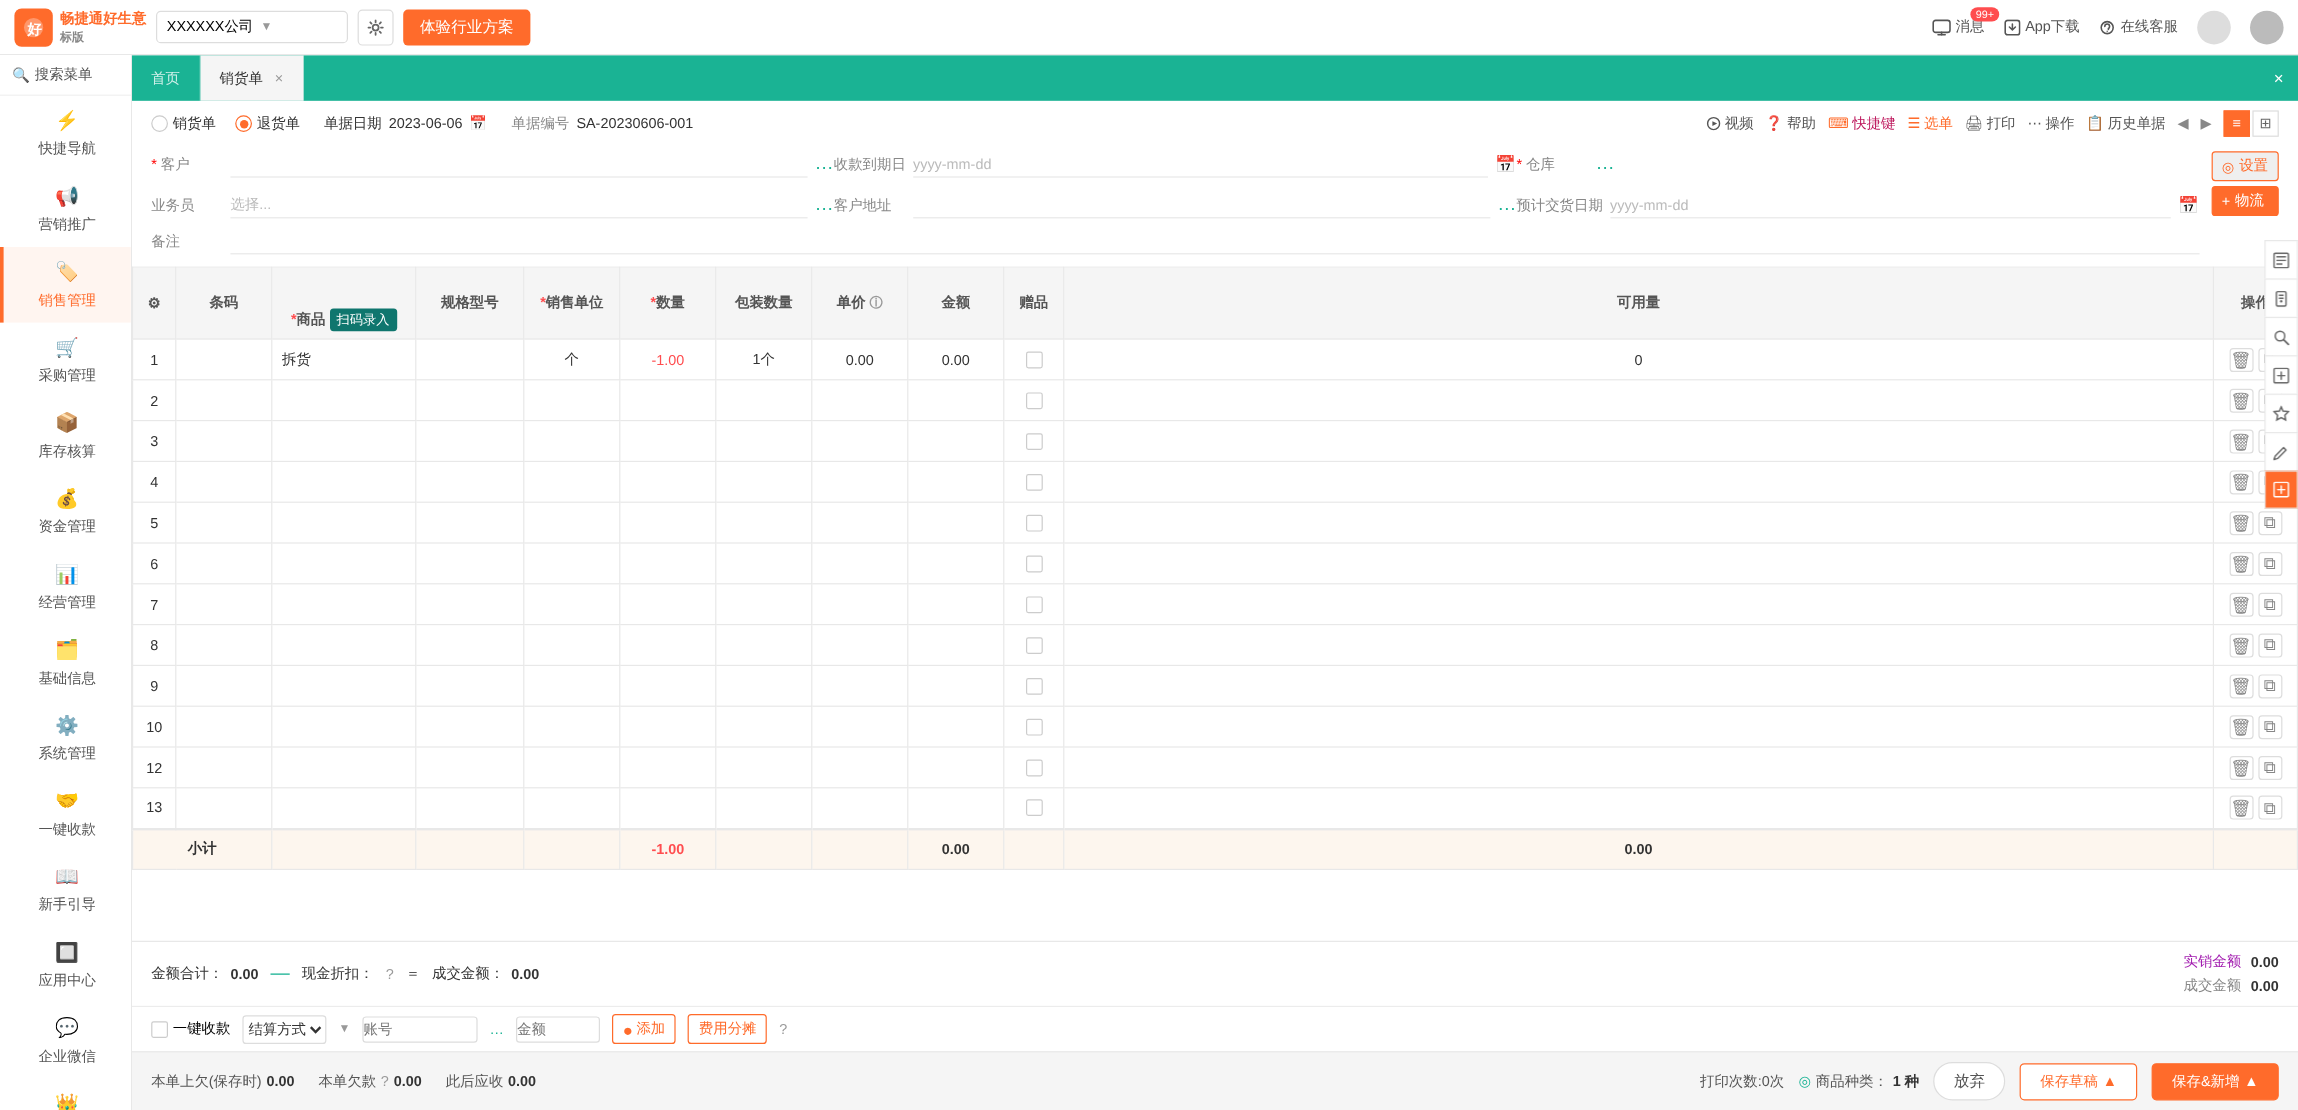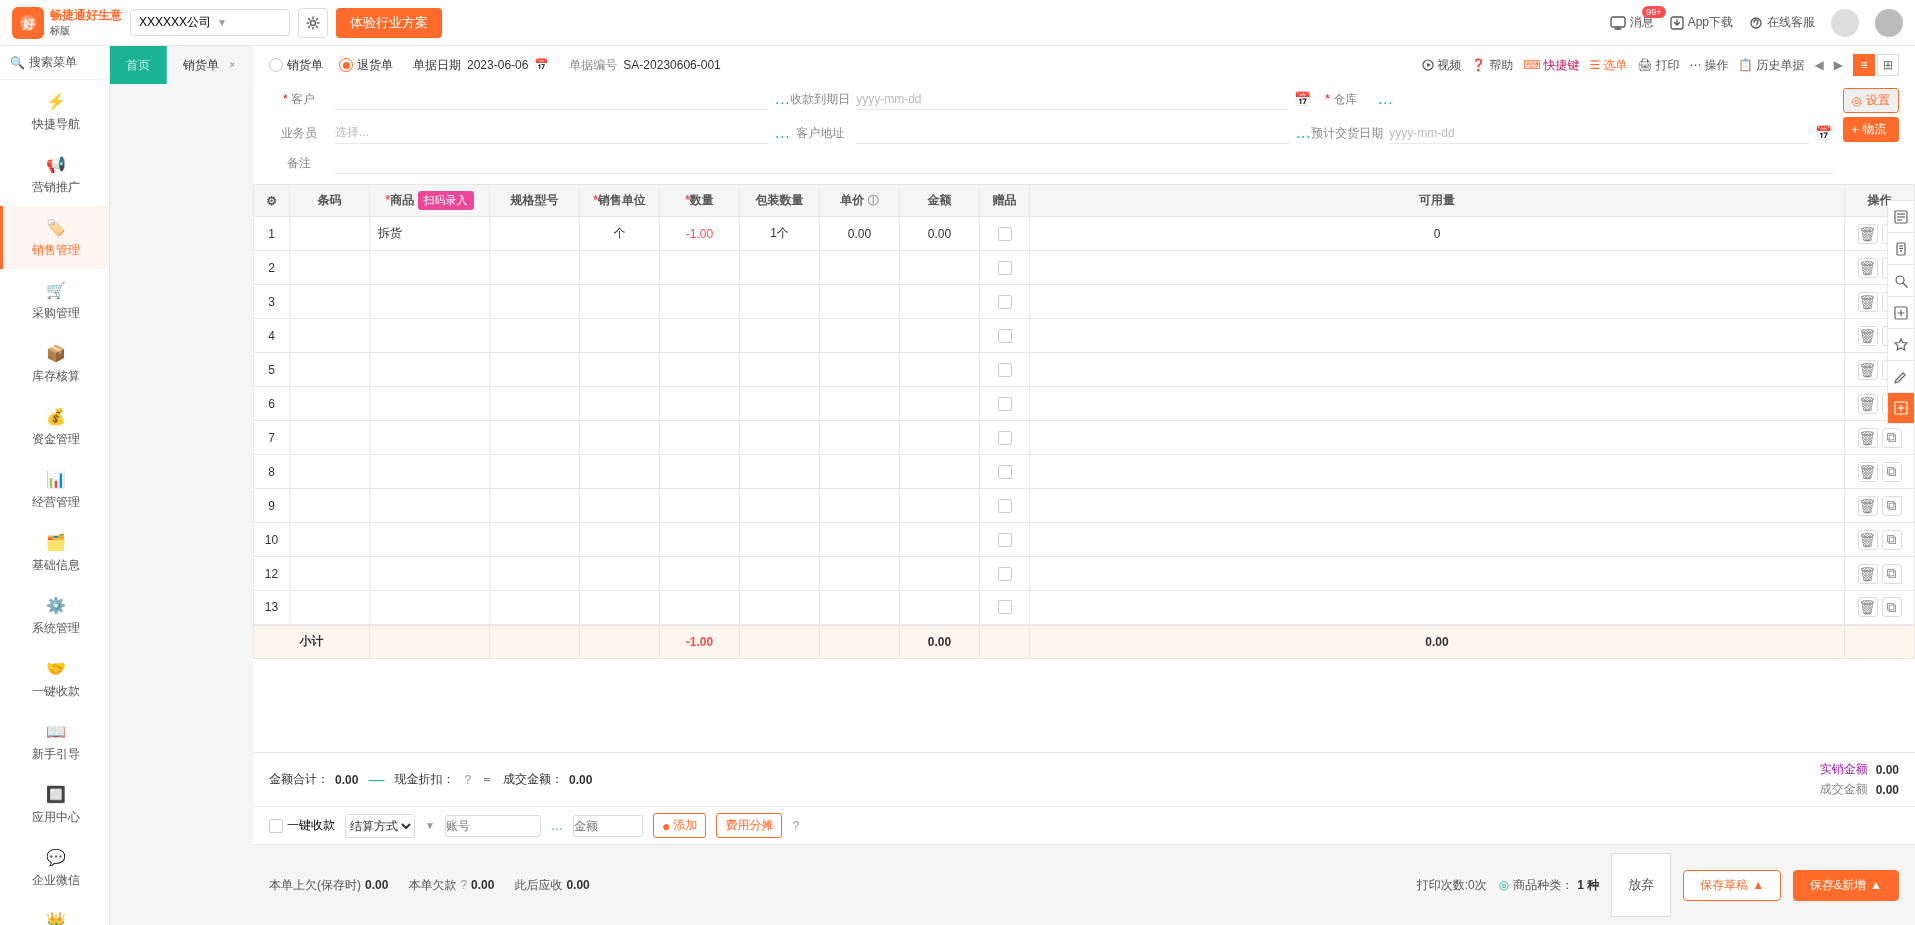--- a/index.html
+++ b/index.html
@@ -154,21 +154,21 @@
       cursor: pointer;
       color: #555;
       font-size: 11px;
       border-bottom: 1px solid #f0f0f0;
     }
 
     
     .main-content {
       flex: 1;
       display: flex;
-      flex-direction: row;
+      flex-direction: column;
       overflow: hidden;
     }
 
     
     .tab-bar {
       height: 38px;
       background: #1ab394;
       display: flex;
       align-items: stretch;
       flex-shrink: 0;
@@ -304,27 +304,28 @@
     }
     tbody td {
       border: 1px solid #e8e8e8;
       padding: 5px 8px;
       font-size: 12px;
       color: #333;
       text-align: center;
       height: 34px;
     }
     .scan-btn {
-      background: #ec4899;
+      background: #0f766e;
       color: white;
       border: none;
       border-radius: 3px;
       padding: 2px 6px;
       font-size: 11px;
       cursor: pointer;
+      margin-top: 28px;
     }
     .table-ops { display: flex; gap: 4px; justify-content: center; }
     .op-icon {
       width: 20px;
       height: 20px;
       display: flex;
       align-items: center;
       justify-content: center;
       cursor: pointer;
       color: #888;
@@ -430,22 +431,22 @@
       gap: 12px;
     }
     .product-types {
       display: flex;
       align-items: center;
       gap: 4px;
     }
     .btn-abandon {
       border: 1px solid #ddd;
       background: white;
-      border-radius: 0;
-      padding: 22px 16px;
+      border-radius: 16px;
+      padding: 6px 16px;
       cursor: pointer;
       font-size: 13px;
       color: #555;
     }
     .btn-save-draft {
       border: 1px solid #ff6b2b;
       background: white;
       border-radius: 4px;
       padding: 6px 16px;
       cursor: pointer;
@@ -520,21 +521,21 @@
     .form-cell {
       display: flex;
       align-items: center;
       gap: 6px;
       padding: 4px 0;
     }
     .form-cell-label {
       font-size: 12px;
       color: #888;
       min-width: 60px;
-      text-align: center;
+      text-align: left;
       flex-shrink: 0;
     }
     .form-cell-label.req::before { content: '* '; color: red; }
     .form-cell-value {
       flex: 1;
       font-size: 12px;
       color: #333;
       border-bottom: 1px solid #e8e8e8;
       min-height: 22px;
       display: flex;

